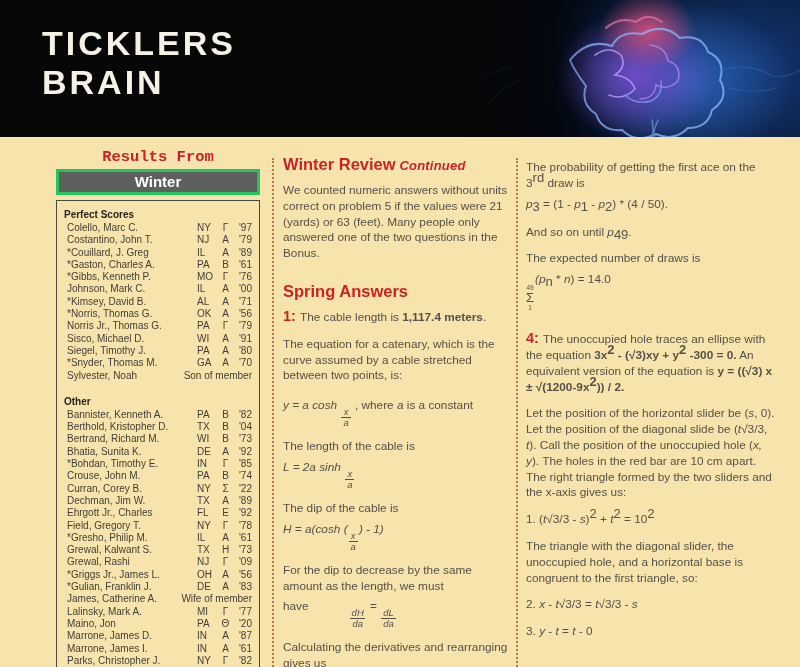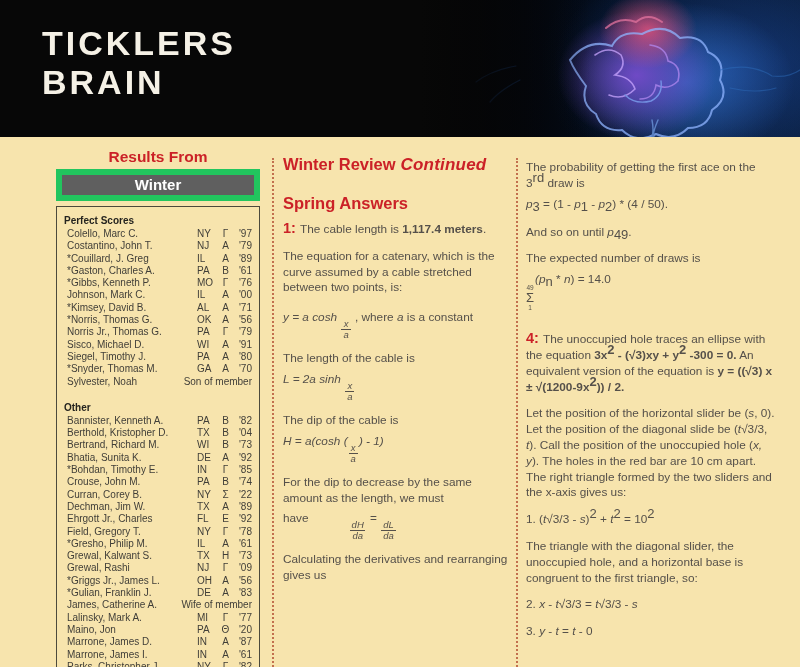--- a/index.html
+++ b/index.html
@@ -21,36 +21,36 @@
     background:linear-gradient(90deg,#070707 0%,rgba(7,7,7,0) 100%);}
   .masthead{position:absolute;left:42px;top:24px;color:#f5f1e6;font-weight:bold;
     font-size:34px;line-height:39px;letter-spacing:3px;}
 
   
   .divider{position:absolute;top:158px;bottom:0;width:0;border-left:2px dotted #c2704e;}
   .col{position:absolute;color:#55504a;font-size:11.8px;line-height:15.8px;}
 
   
   .left-panel{position:absolute;left:56px;top:148px;width:204px;}
-  .results-from{color:#cb2127;font-weight:bold;font-size:15.5px;text-align:center;margin-bottom:3px;}
-  .season-bar{background:#5f5f5f;border:6px solid #22c55e;color:#fff;font-weight:bold;
+  .results-from{color:#cb2127;font-weight:bold;font-size:15.5px;text-align:center;margin-bottom:3px;font-family:Liberation Mono, monospace;}
+  .season-bar{background:#5f5f5f;border:3px solid #22c55e;color:#fff;font-weight:bold;
     font-size:15px;text-align:center;height:20px;line-height:20px;}
   .roster-box{border:1px solid #4c4a3c;margin-top:5px;padding:8px 7px 10px 7px;height:620px;}
   .roster-heading{font-weight:bold;font-size:10px;color:#25241f;margin:0 0 2px 0;}
   .roster-gap{height:14px;}
   .roster-row{display:flex;font-size:10px;line-height:12.3px;color:#403e38;}
   .roster-row .nm{flex:1;padding-left:3px;white-space:nowrap;overflow:hidden;}
   .roster-row .st{width:22px;}
   .roster-row .ch{width:13px;text-align:center;}
   .roster-row .yr{width:20px;text-align:right;}
   .roster-row .note{text-align:left;white-space:nowrap;}
 
   
   .blk-h2{color:#cb2127;font-weight:bold;font-size:16.5px;line-height:19px;margin:0 0 8px 0;}
-  .blk-h2 .h-cont{font-style:italic;font-size:17px;font-weight:bold;letter-spacing:.2px;}
+  .blk-h2 .h-cont{font-style:italic;font-size:13px;font-weight:bold;letter-spacing:.2px;}
   .blk-h2:not(:first-child){margin-top:20px;}
   .blk-p{margin:0 0 11px 0;}
   .blk-p2{margin:0 0 2px 0;}
   .blk-f{margin:0 0 11px 0;line-height:20px;}
   .blk-sp{height:8px;}
   .marker{color:#cb2127;font-weight:bold;font-size:14.5px;}
   .b{font-weight:bold;}
   .i{font-style:italic;}
   sub,sup{font-size:13px;line-height:0;}
   .frac{display:inline-flex;flex-direction:column;align-items:center;vertical-align:-6px;
@@ -304,20 +304,21 @@
           <span class="nm">Penkala, Stanley J.</span>
           <span class="st">PA</span>
           <span class="ch">A</span>
           <span class="yr">'65</span>
         </div>
       </div>
   </div>
 
   <div class="col" id="mid-col" style="left:283px;top:155px;width:228px;">
       <div class="blk-h2"><span class="h-main">Winter Review</span><span class="h-cont"> Continued</span></div>
+      <div class="blk-p"><span>We counted numeric answers without units correct on problem 5 if the values were 21 (yards) or 63 (feet). Many people only answered one of the two questions in the Bonus.</span></div>
       <div class="blk-h2"><span class="h-main">Spring Answers</span></div>
       <div class="blk-p"><span class="marker">1: </span><span>The cable length is </span><span class="b">1,117.4 meters</span><span>.</span></div>
       <div class="blk-p"><span>The equation for a catenary, which is the curve assumed by a cable stretched between two points, is:</span></div>
       <div class="blk-f"><span class="i">y = a cosh </span><span class="frac">
           <span class="num">x</span>
           <span class="den">a</span>
         </span><span> , where </span><span class="i">a</span><span> is a constant</span></div>
       <div class="blk-p2"><span>The length of the cable is</span></div>
       <div class="blk-f"><span class="i">L = 2a sinh </span><span class="frac">
           <span class="num">x</span>

